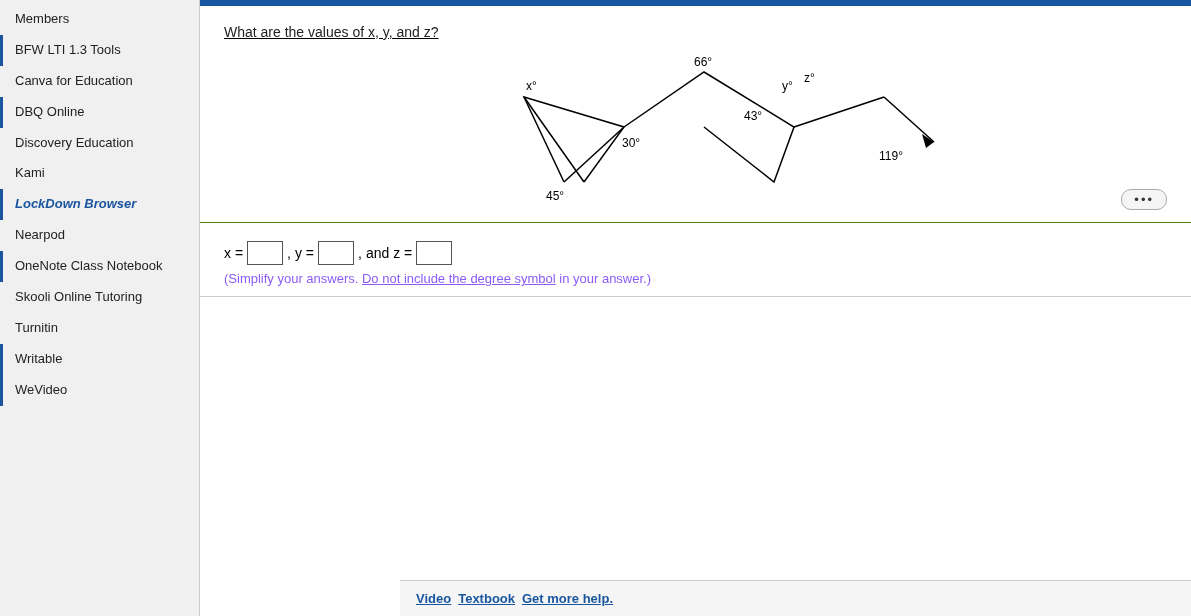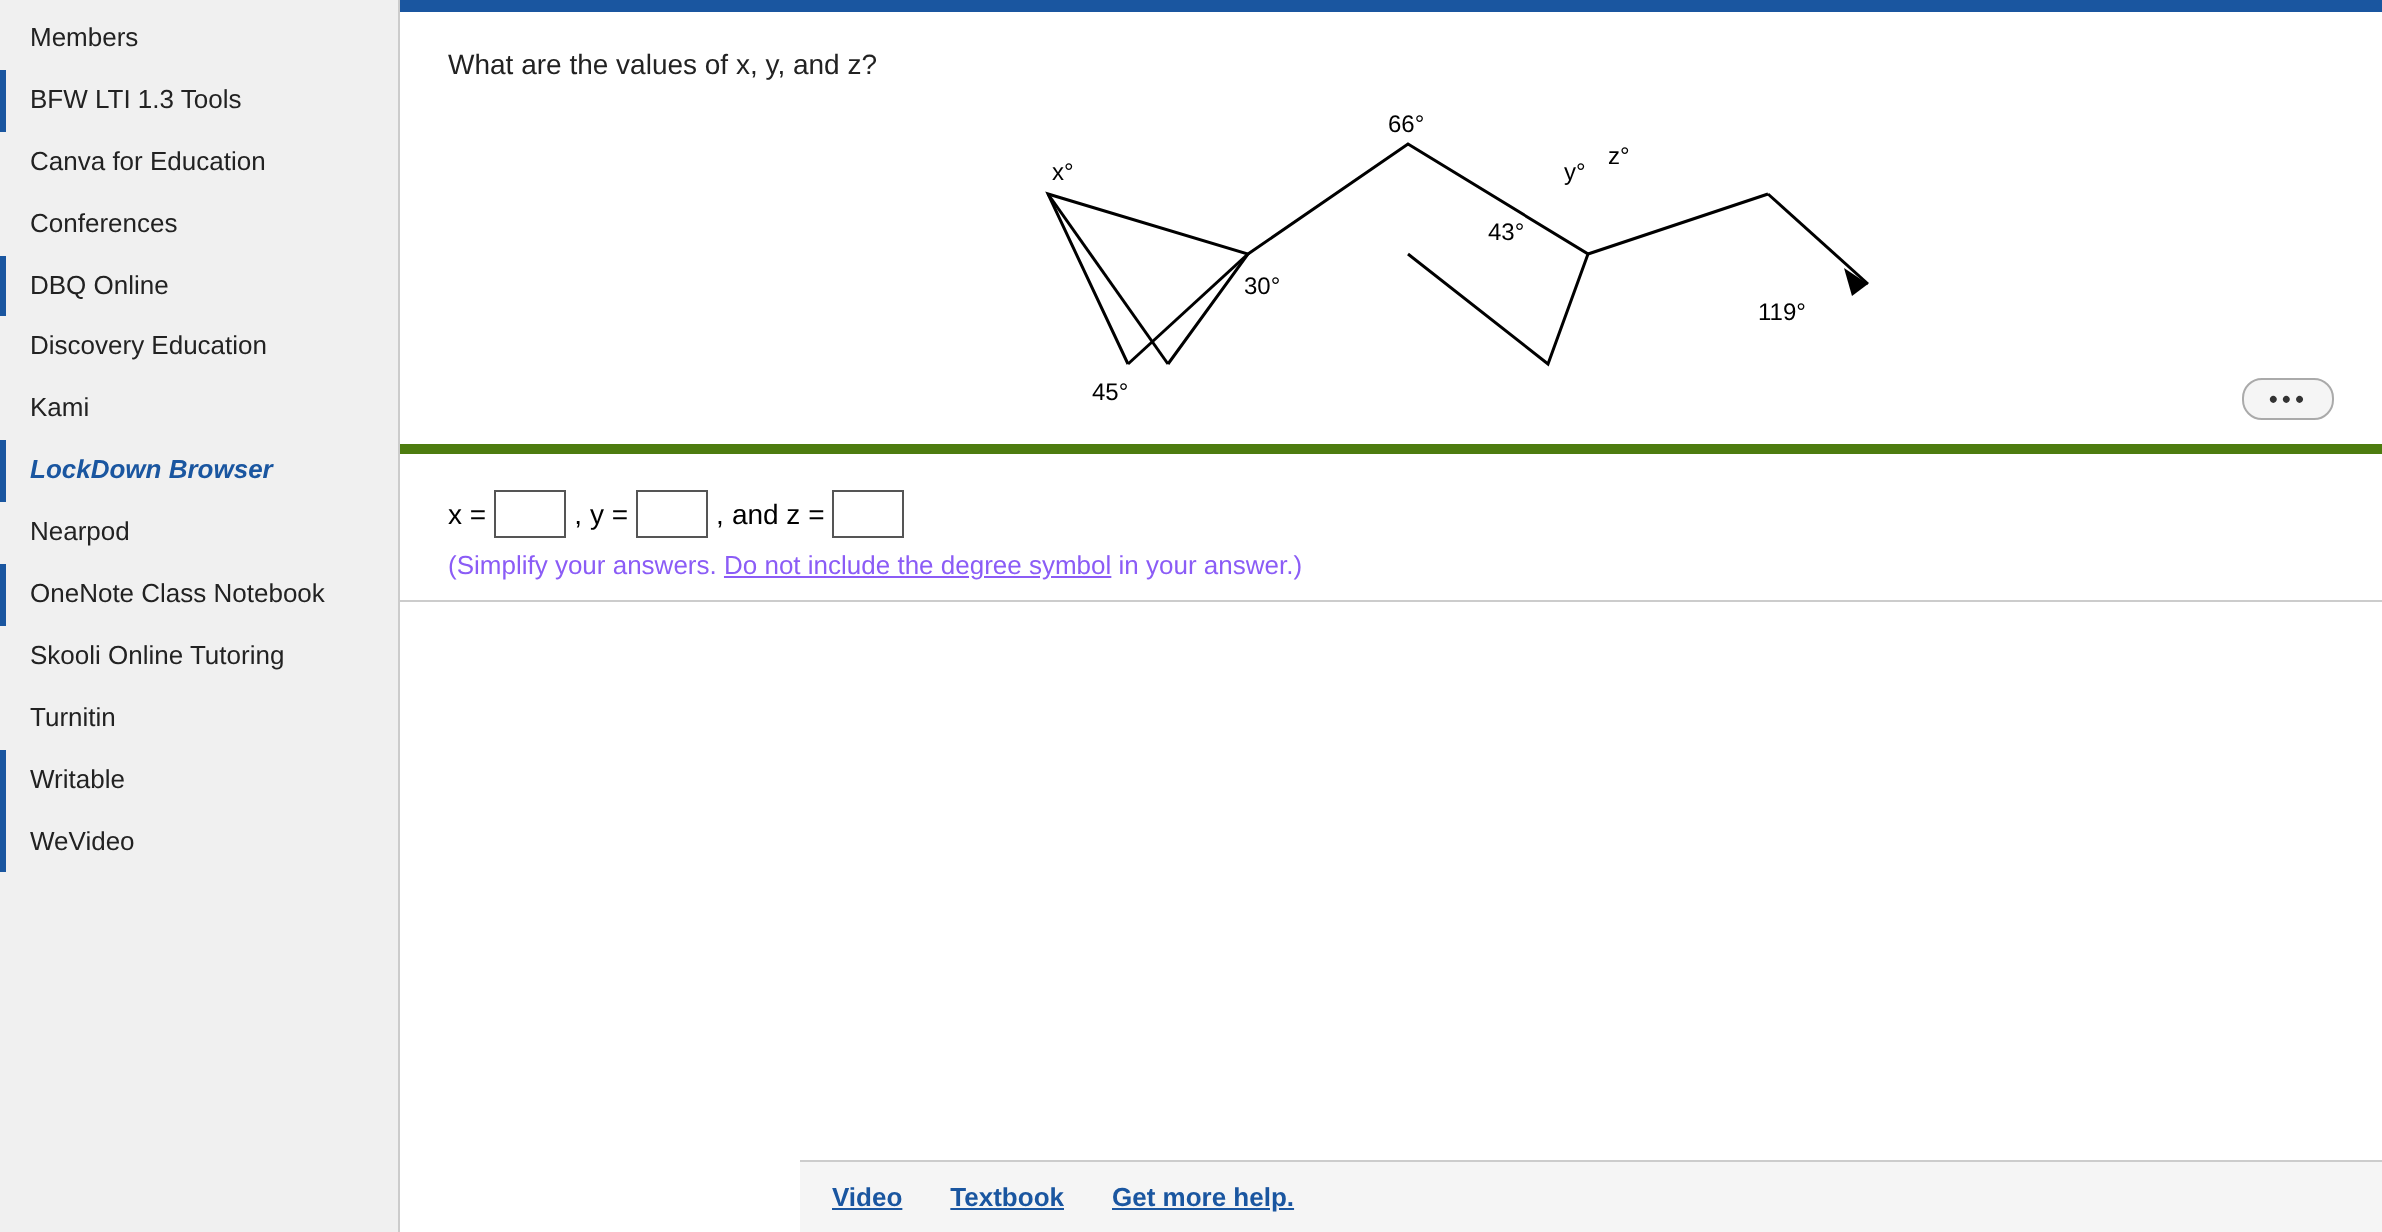--- a/index.html
+++ b/index.html
@@ -53,22 +53,23 @@
     #question-area {
       flex: 1;
       display: flex;
       flex-direction: column;
       padding: 0;
       overflow: hidden;
     }
 
     #question-top {
       padding: 18px 8px 10px 24px;
-      border-bottom: 5px solid #4d7c0f;
+      border-bottom: 1px solid #4d7c0f;
       position: relative;
+      text-decoration: underline;
     }
 
     .question-text {
       font-size: 14px;
       color: #222;
       margin-bottom: 12px;
       font-weight: normal;
     }
 
     
@@ -131,40 +132,39 @@
       position: absolute;
       bottom: 0;
       left: 200px;
       right: 0;
       height: 36px;
       background: #f5f5f5;
       border-top: 1px solid #ccc;
       display: flex;
       align-items: center;
       padding: 0 16px;
-      gap: 24px;
+      gap: 7px;
     }
     .bottom-btn {
       font-size: 13px;
       color: #1a56a0;
       cursor: pointer;
       background: none;
       border: none;
       font-weight: bold;
       text-decoration: underline;
     }
   </style>
 </head>
 <body>
 
 <div id="sidebar">
   <div class="sidebar-item">Members</div>
   <div class="sidebar-item bold-left">BFW LTI 1.3 Tools</div>
   <div class="sidebar-item">Canva for Education</div>
-  <div class="sidebar-item">Conferences</div>
   <div class="sidebar-item bold-left">DBQ Online</div>
   <div class="sidebar-item">Discovery Education</div>
   <div class="sidebar-item">Kami</div>
   <div class="sidebar-item active">LockDown Browser</div>
   <div class="sidebar-item">Nearpod</div>
   <div class="sidebar-item bold-left">OneNote Class Notebook</div>
   <div class="sidebar-item">Skooli Online Tutoring</div>
   <div class="sidebar-item">Turnitin</div>
   <div class="sidebar-item bold-left">Writable</div>
   <div class="sidebar-item bold-left">WeVideo</div>

